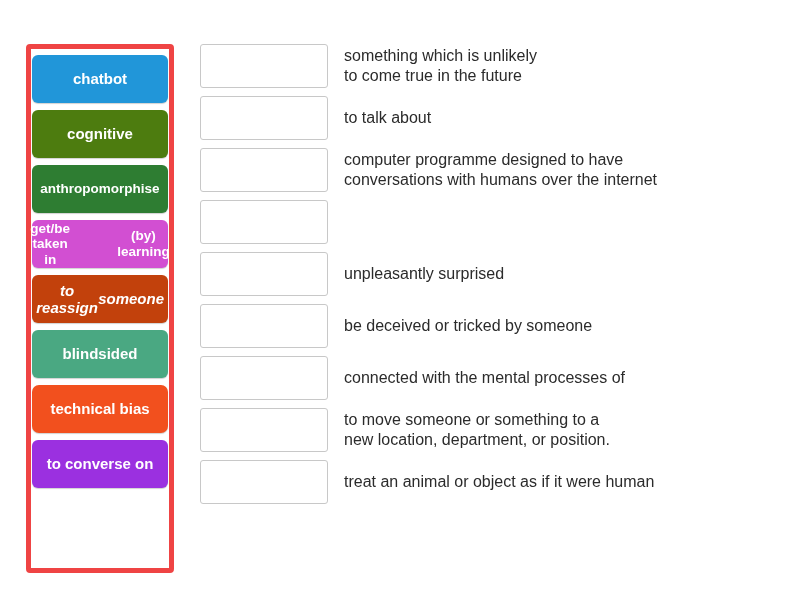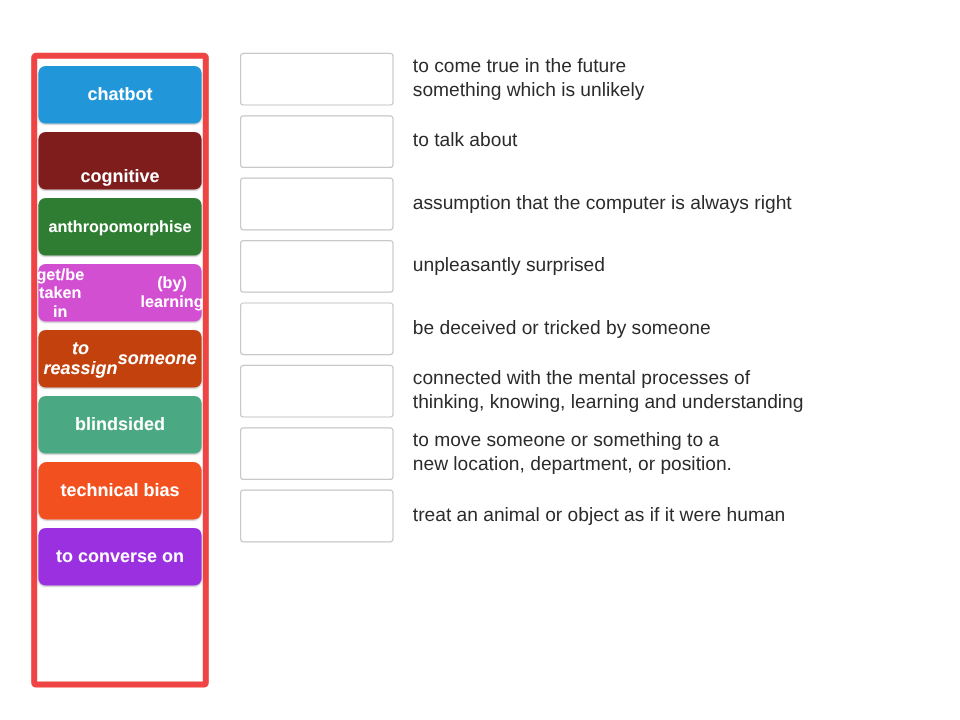--- a/index.html
+++ b/index.html
@@ -93,21 +93,21 @@
 </style>
 </head>
 <body>
 
 <div id="app">
 
   <div class="tiles-panel" id="tiles-panel">
       <div class="tile" style="background: rgb(33, 150, 217);">
         <span>chatbot</span>
       </div>
-      <div class="tile" style="background: #7f1d1d; align-items: flex-end;">
+      <div class="tile" style="background: #4d7c0f;">
         <span>cognitive</span>
       </div>
       <div class="tile small" style="background: rgb(46, 125, 50);">
         <span>anthropomorphise</span>
       </div>
       <div class="tile small" style="background: rgb(210, 79, 210); gap: 47px;">
         <span>get/be taken in</span>
         <span>(by) learning</span>
       </div>
       <div class="tile" style="background: #c2410c; font-style: italic;">
@@ -122,53 +122,56 @@
       </div>
       <div class="tile" style="background: rgb(155, 48, 224);">
         <span>to converse on</span>
       </div>
     </div>
 
   <div class="rows" id="rows-list">
       <div class="row">
         <div class="drop-slot"></div>
         <div class="definition">
+          <span class="l">something which is unlikely</span>
           <span class="l">to come true in the future</span>
-          <span class="l">something which is unlikely</span>
         </div>
       </div>
       <div class="row">
         <div class="drop-slot"></div>
         <div class="definition">
           <span class="l">to talk about</span>
         </div>
       </div>
       <div class="row">
         <div class="drop-slot"></div>
         <div class="definition">
-          <span class="l">assumption that the computer is always right</span>
+          <span class="l">computer programme designed to have</span>
+          <span class="l">conversations with humans over the internet</span>
         </div>
+      </div>
+      <div class="row">
+        <div class="drop-slot"></div>
       </div>
       <div class="row">
         <div class="drop-slot"></div>
         <div class="definition">
           <span class="l">unpleasantly surprised</span>
         </div>
       </div>
       <div class="row">
         <div class="drop-slot"></div>
         <div class="definition">
           <span class="l">be deceived or tricked by someone</span>
         </div>
       </div>
       <div class="row">
         <div class="drop-slot"></div>
         <div class="definition">
           <span class="l">connected with the mental processes of</span>
-          <span class="l">thinking, knowing, learning and understanding</span>
         </div>
       </div>
       <div class="row">
         <div class="drop-slot"></div>
         <div class="definition">
           <span class="l">to move someone or something to a</span>
           <span class="l">new location, department, or position.</span>
         </div>
       </div>
       <div class="row">

